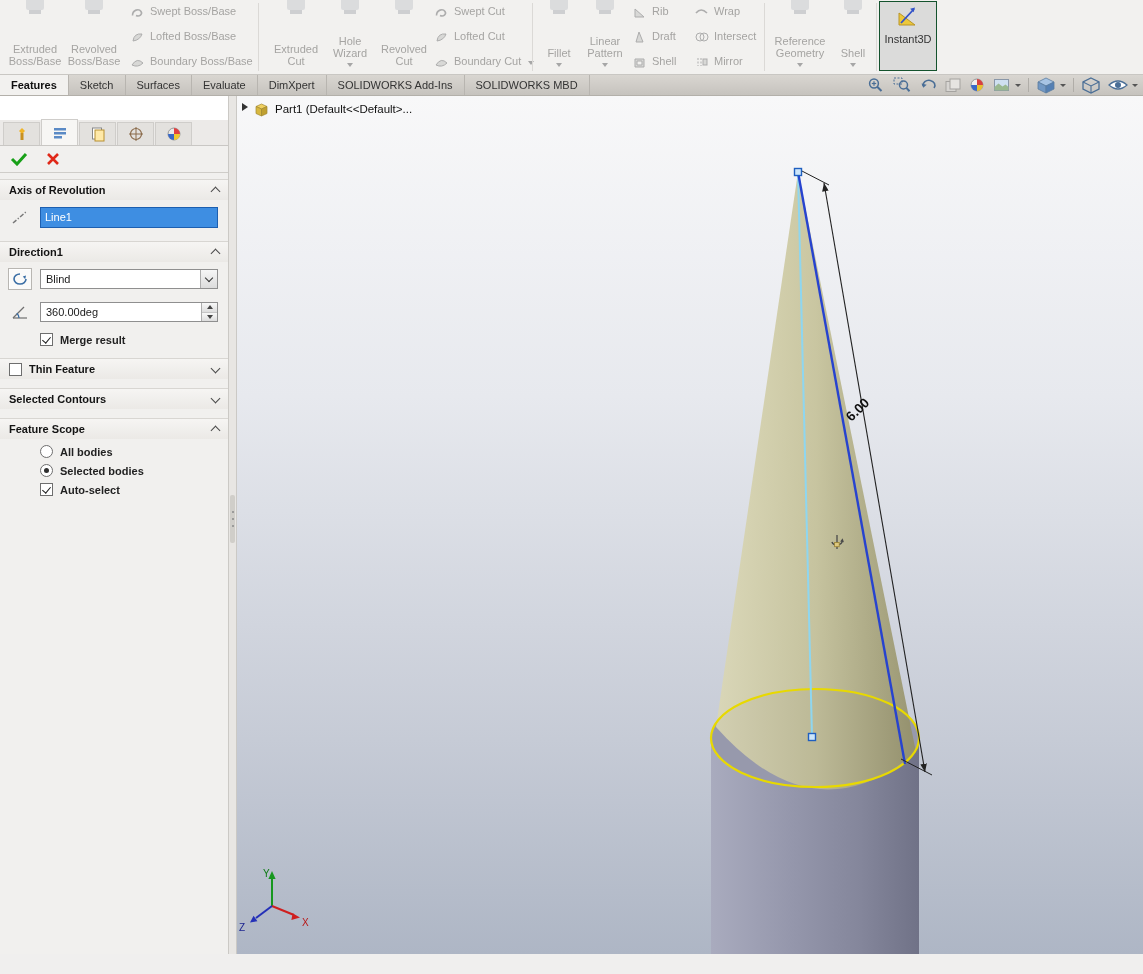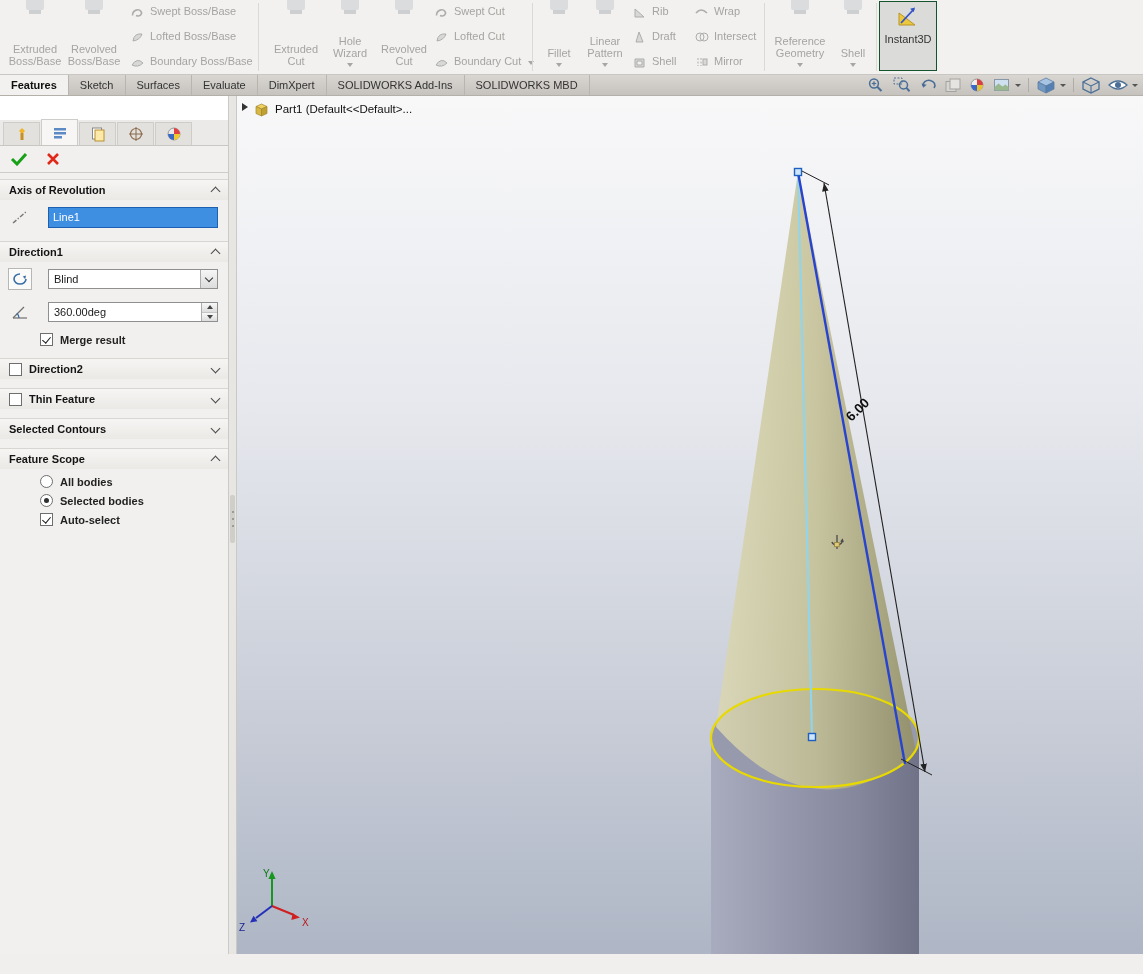--- a/index.html
+++ b/index.html
@@ -47,21 +47,21 @@
   .pm-help{margin-left:auto;width:15px;height:15px;border-radius:50%;border:1px solid #8a8a8a;color:#555;
            font-size:10px;display:flex;align-items:center;justify-content:center;background:#fbfbfa;}
   .pm-actions{height:26px;display:flex;align-items:center;gap:18px;padding:0 10px;border-bottom:1px solid #cfcdc9;}
   .act{display:flex;align-items:center;}
   .sec-h{height:20px;display:flex;align-items:center;padding:0 9px;border-top:1px solid #d8d6d2;
          background:linear-gradient(#f6f5f3,#ebe9e6);font-weight:bold;color:#141414;margin-top:9px;}
   .sec-h.first{margin-top:6px;}
   .chev{width:6px;height:6px;border-right:1.6px solid #4a4a4a;border-bottom:1.6px solid #4a4a4a;
         transform:rotate(45deg);margin-left:auto;margin-top:-2px;}
   .chev.up{transform:rotate(-135deg);margin-top:3px;}
-  .row{display:flex;align-items:center;padding:6px 10px 4px 8px;gap:16px;}
+  .row{display:flex;align-items:center;padding:6px 10px 4px 8px;gap:8px;}
   .icon-cell{width:24px;height:22px;display:flex;align-items:center;justify-content:center;flex:none;}
   .icon-box{width:24px;height:22px;border:1px solid #b8b6b2;background:#fafaf9;box-shadow:inset 1px 1px 0 #fff;
             display:flex;align-items:center;justify-content:center;flex:none;box-sizing:border-box;}
   .selbox{flex:1;height:19px;background:#3e8ee2;border:1px solid #1d5fb0;color:#fff;display:flex;
           align-items:center;padding-left:4px;}
   .combo{flex:1;height:20px;background:#fff;border:1px solid #8f8f8f;display:flex;align-items:stretch;box-sizing:border-box;}
   .combo-txt{flex:1;display:flex;align-items:center;padding-left:5px;color:#1a1a1a;}
   .combo-btn{width:16px;background:linear-gradient(#f6f6f6,#dcdcdc);border-left:1px solid #adadad;
              display:flex;align-items:center;justify-content:center;}
   .combo-btn .chev{width:5px;height:5px;border-color:#333;margin:0 0 2px 0;}
@@ -488,25 +488,20 @@
                 <i class="tri-dn"></i>
               </span>
           </span>
         </div>
       </div>
       <div class="opt first">
         <span class="cb on"></span>
         <span>Merge result</span>
       </div>
 
-      <div class="sec-h">
-        <span class="cb"></span>
-        <span>Direction2</span>
-        <i class="chev"></i>
-      </div>
 
       <div class="sec-h">
         <span class="cb"></span>
         <span>Thin Feature</span>
         <i class="chev"></i>
       </div>
 
       <div class="sec-h">
         <span>Selected Contours</span>
         <i class="chev"></i>

